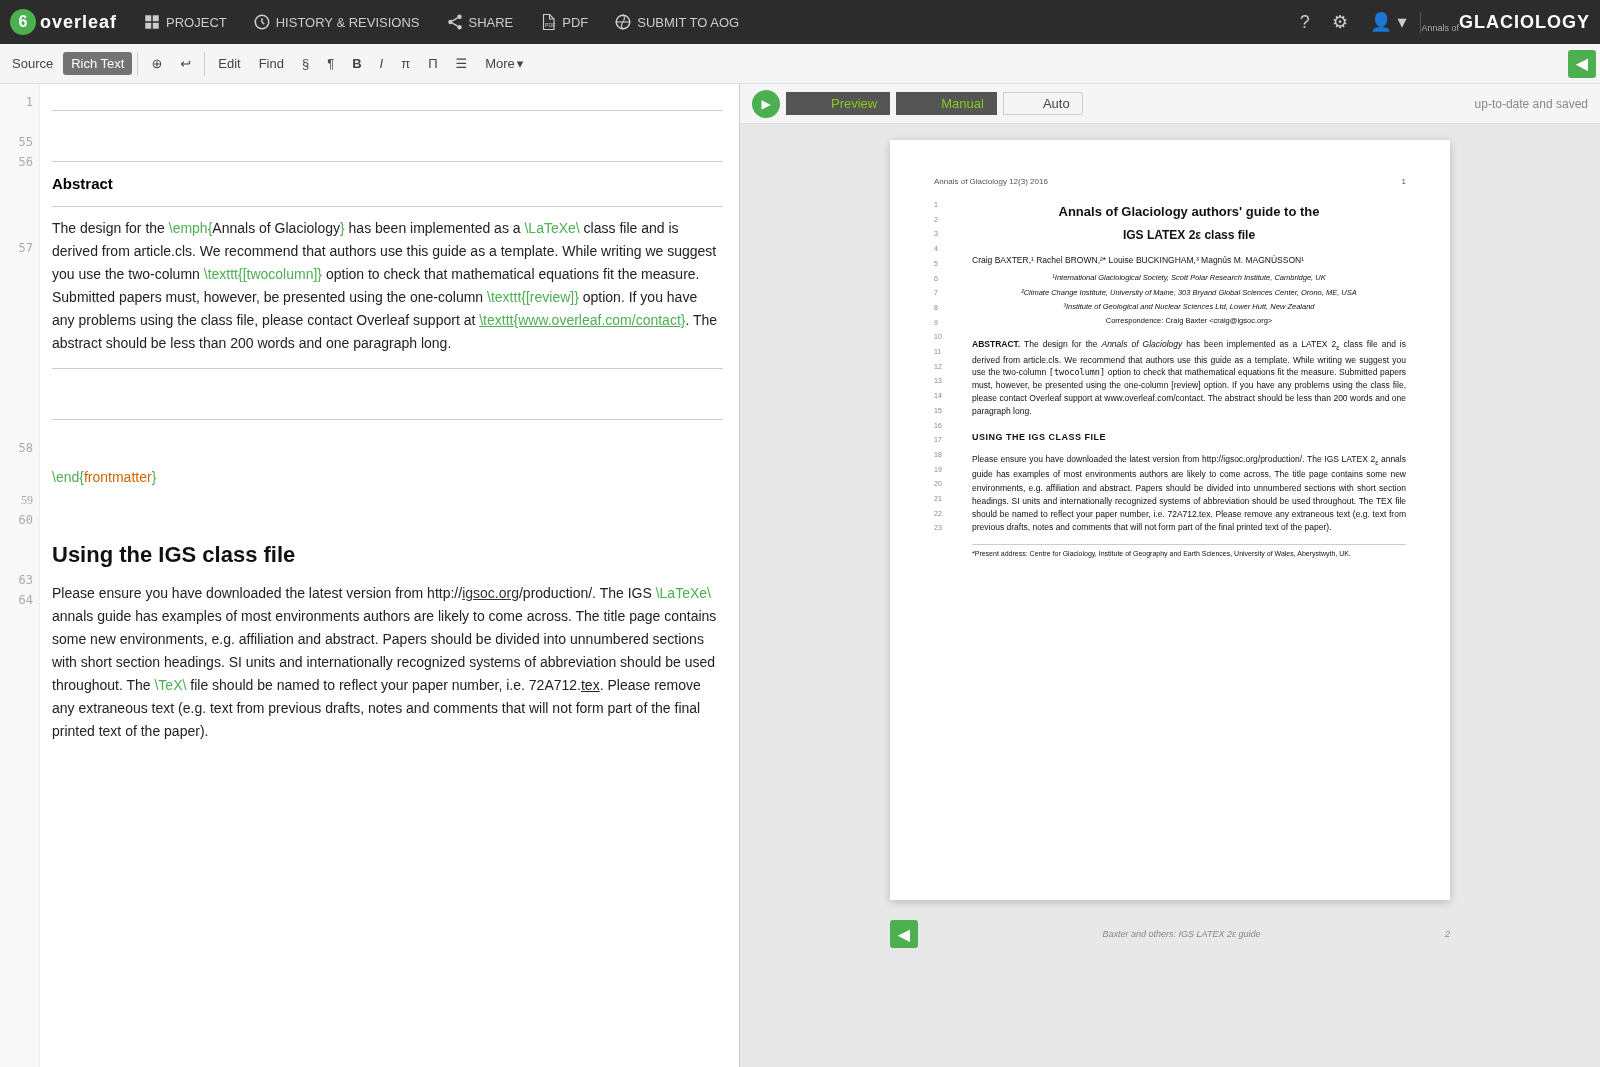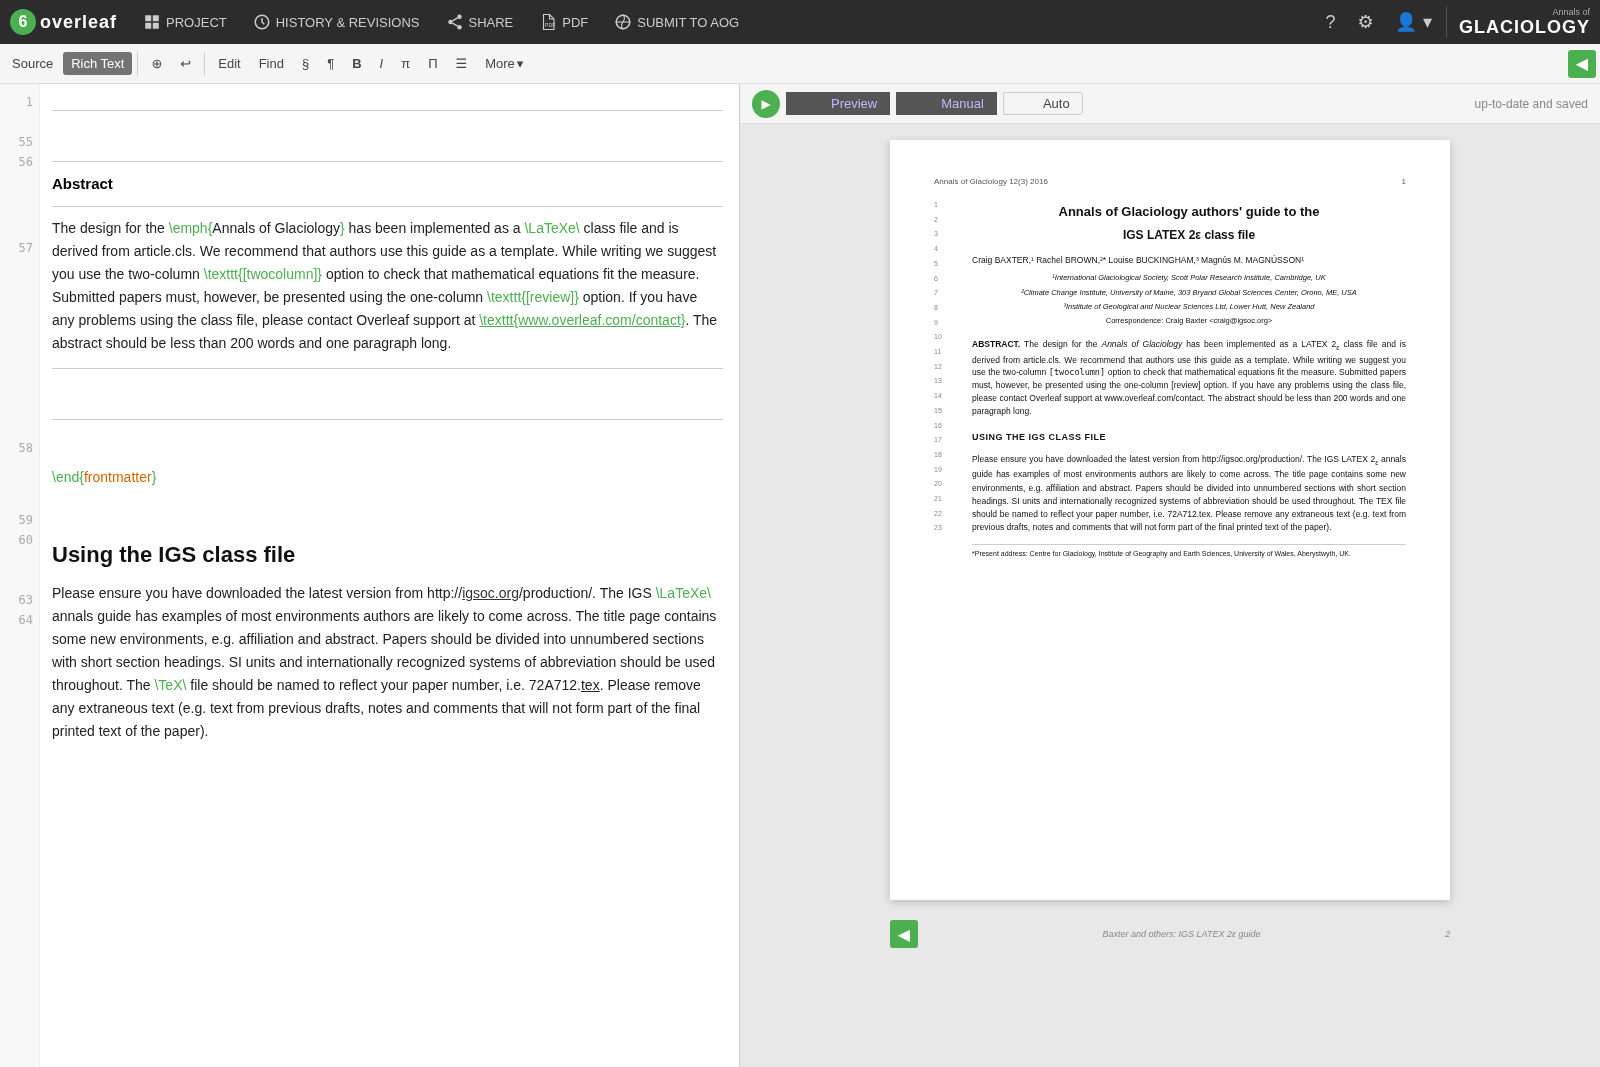--- a/index.html
+++ b/index.html
@@ -52,25 +52,23 @@
     .nav-icon-btn {
       background: none;
       border: none;
       color: #ccc;
       cursor: pointer;
       font-size: 18px;
       padding: 4px 8px;
     }
     .journal-logo {
       display: flex;
-      flex-direction: column;
       align-items: flex-end;
       color: white;
       border-left: 1px solid #555;
-      padding-left: 12px;
     }
     .journal-logo .small { font-size: 9px; color: #aaa; }
     .journal-logo .big { font-size: 18px; font-weight: bold; letter-spacing: 1px; }
 
     
     .toolbar {
       display: flex;
       align-items: center;
       background: #f5f5f5;
       border-bottom: 1px solid #ddd;
@@ -216,21 +214,21 @@
       font-size: 12px;
     }
     .preview-tab {
       background: none;
       border: 1px solid #ccc;
       padding: 3px 12px;
       cursor: pointer;
       font-size: 13px;
       color: #444;
     }
-    .preview-tab.active { background: #555; color: #c4b5fd; border-color: #555; padding-left: 44px; }
+    .preview-tab.active { background: #555; color: #84cc16; border-color: #555; padding-left: 44px; }
     .preview-tab:first-of-type { border-radius: 3px 0 0 3px; }
     .preview-tab:last-of-type { border-radius: 0 3px 3px 0; padding-left: 39px; }
     .preview-status {
       margin-left: auto;
       font-size: 12px;
       color: #888;
     }
     .preview-content {
       flex: 1;
       overflow-y: auto;
@@ -427,21 +425,21 @@
     <div class="line-numbers">
       <div class="line-num">1</div>
       <div class="line-num"></div>
       <div class="line-num">55</div>
       <div class="line-num">56</div>
       <div class="line-num"></div>
       <div class="line-num"></div>
       <div class="line-num"></div>
       <div class="line-num" style="margin-top:6px;">57</div>
       <div class="line-num" style="margin-top:180px;">58</div>
-      <div class="line-num" style="margin-top:52px;">59</div>
+      <div class="line-num" style="margin-top:32px;font-family:Liberation Serif, serif;">59</div>
       <div class="line-num">60</div>
       <div class="line-num"></div>
       <div class="line-num"></div>
       <div class="line-num">63</div>
       <div class="line-num">64</div>
     </div>
     <div class="editor-content">
 
       <hr class="editor-hr">
       <div style="height:30px;"></div>

